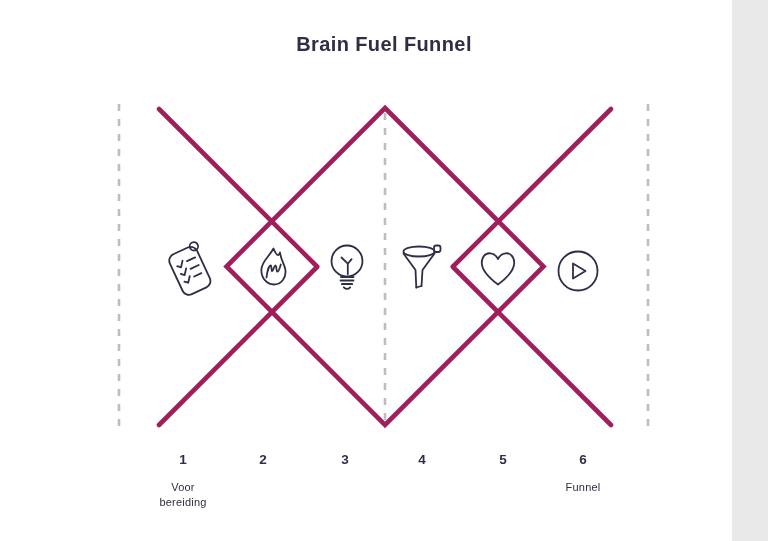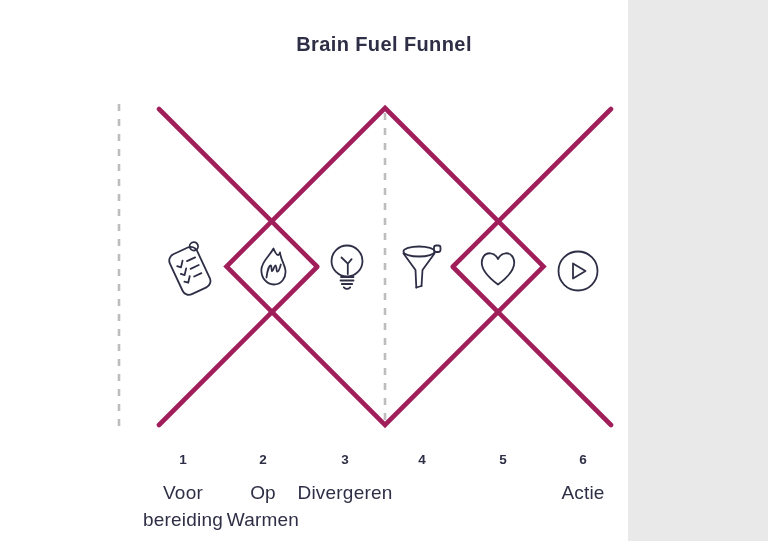--- a/index.html
+++ b/index.html
@@ -4,21 +4,21 @@
 <style>
   :root {
     --accent: #A01F5B;
     --ink: #2E2E46;
     --separator: #BDBDBD;
     --bg: #FFFFFF;
   }
   html, body { margin: 0; padding: 0; background: #e9e9e9; }
   .canvas {
     position: relative;
-    width: 628px;
+    width: 732px;
     height: 541px;
     background: var(--bg);
     font-family: "Liberation Sans", sans-serif;
     overflow: hidden;
   }
   .title {
     position: absolute;
     top: 33px;
     left: 0;
     width: 768px;
@@ -59,21 +59,21 @@
     width: 110px;
     text-align: center;
     color: var(--ink);
   }
   .stage-number {
     font-size: 13.5px;
     font-weight: 600;
     margin-bottom: 13px;
   }
   .stage-name {
-    font-size: 19px;
+    font-size: 11px;
     font-weight: 500;
     line-height: 1.4;
     white-space: pre-line;
     letter-spacing: 0.2px;
   }
 </style>
 </head>
 <body>
 
 <div class="canvas">
@@ -135,31 +135,28 @@
     </g>
   </svg>
 
   <div class="stage" style="left:128px">
     <div class="stage-number">1</div>
     <div class="stage-name">Voor
 bereiding</div>
   </div>
   <div class="stage" style="left:208px">
     <div class="stage-number">2</div>
-    <div class="stage-name">Op
-Warmen</div>
   </div>
   <div class="stage" style="left:290px">
     <div class="stage-number">3</div>
-    <div class="stage-name">Divergeren</div>
   </div>
   <div class="stage" style="left:367px">
     <div class="stage-number">4</div>
   </div>
   <div class="stage" style="left:448px">
     <div class="stage-number">5</div>
   </div>
   <div class="stage" style="left:528px">
     <div class="stage-number">6</div>
-    <div class="stage-name">Actie</div>
+    <div class="stage-name">Funnel</div>
   </div>
 
 </div>
 
 </body></html>

